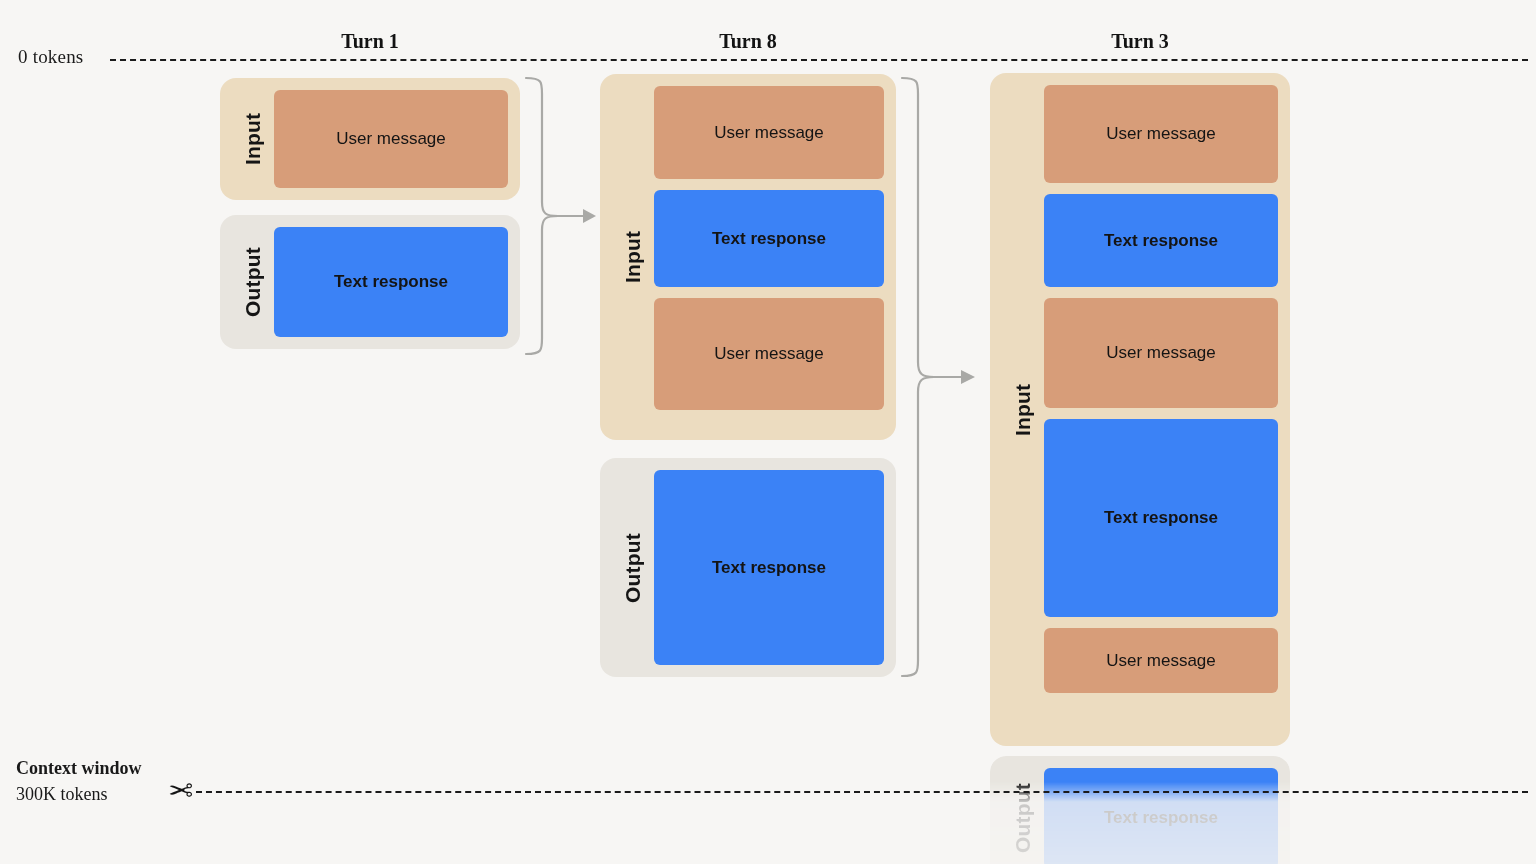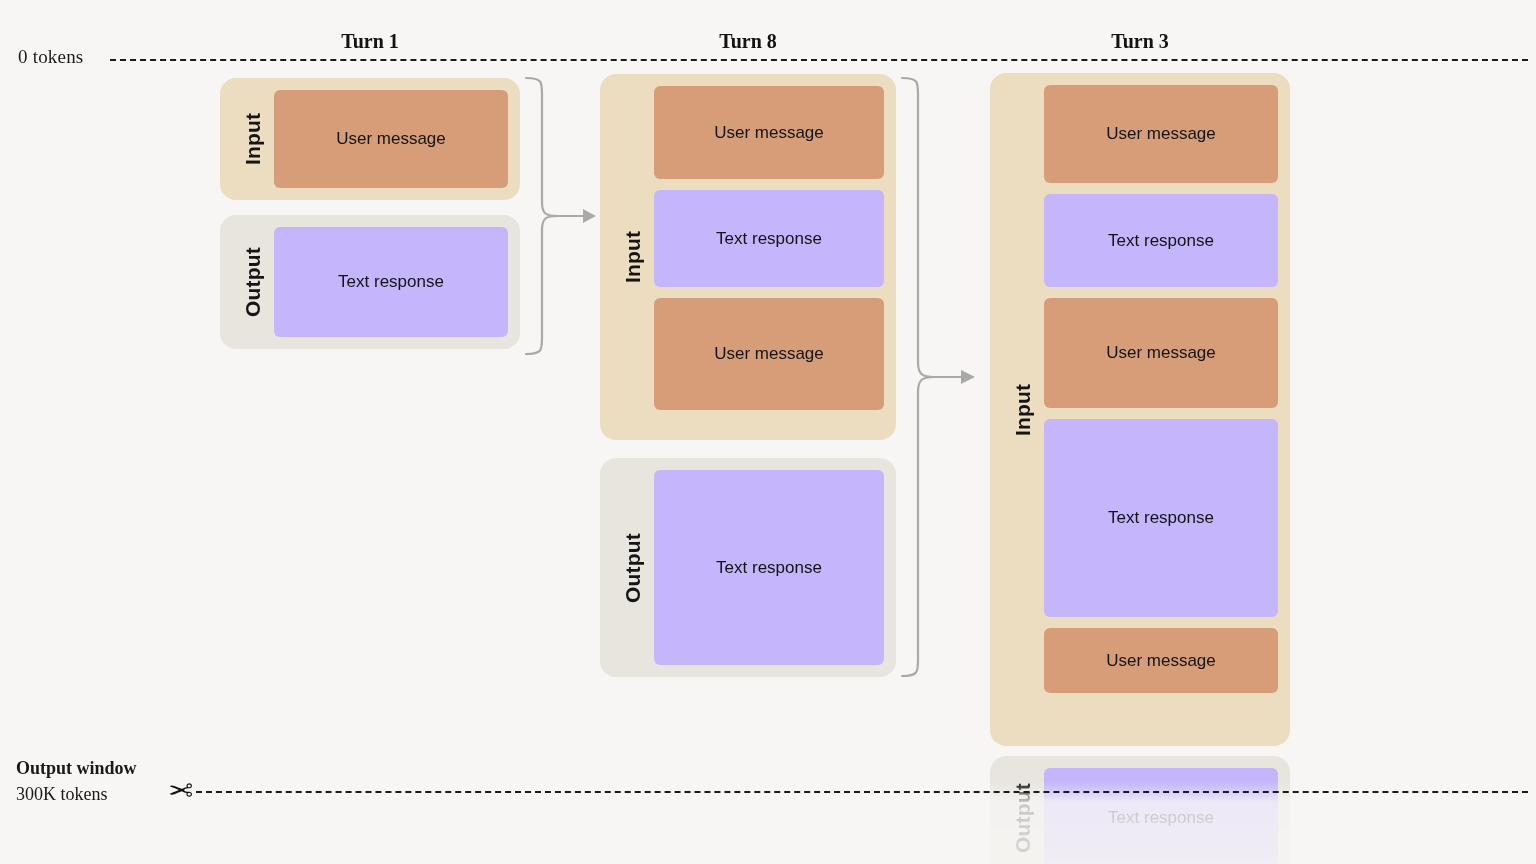--- a/index.html
+++ b/index.html
@@ -129,21 +129,21 @@
     display: flex;
     align-items: center;
     justify-content: center;
     font-size: 17px;
     color: #141414;
     text-align: center;
     box-sizing: border-box;
     white-space: nowrap;
   }
   .block.user { background: #d79d79; }
-  .block.text { background: #c4b5fd; }
+  .block.text { background: #3b82f6; font-weight: bold; }
 
   
   #t1-input  { left: 220px; top: 62px;  width: 300px; height: 122px; }
   #t1-output { left: 220px; top: 199px; width: 300px; height: 134px; }
   #t1-input  .block { height: 98px; }
   #t1-output .block { height: 110px; }
 
   
   #t2-input  { left: 600px; top: 58px;  width: 296px; height: 366px; }
   #t2-output { left: 600px; top: 442px; width: 296px; height: 219px; }
@@ -246,19 +246,19 @@
   </div>
 
   <div class="group output" id="t3-output">
     <div class="group-label">Output</div>
     <div class="group-body">
       <div class="block text">Text response</div>
     </div>
   </div>
 
   <div class="ctx-label">
-    <span class="ctx-title">Output window</span>
+    <span class="ctx-title">Context window</span>
     <span class="ctx-sub">300K tokens</span>
   </div>
   <div class="scissors">✂</div>
   <div class="bottom-dash"></div>
 
 </div>
 
 </body></html>

